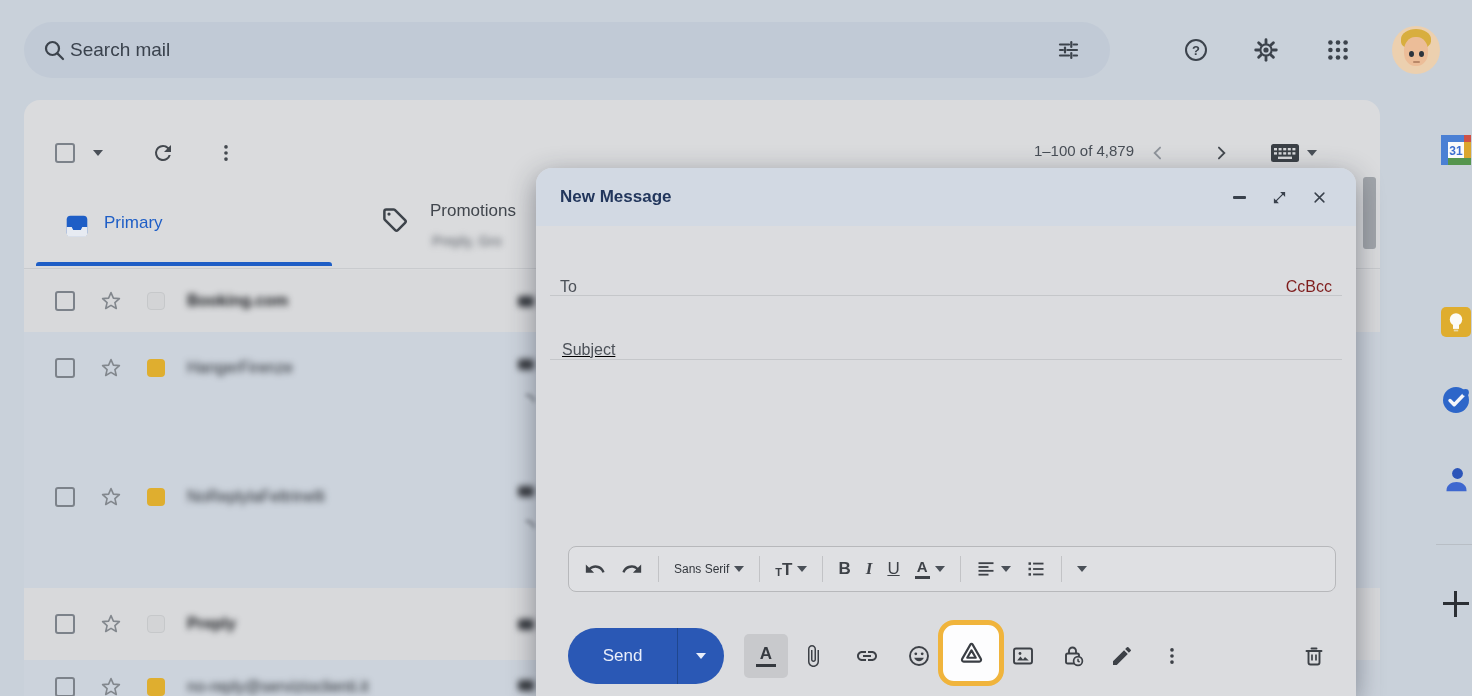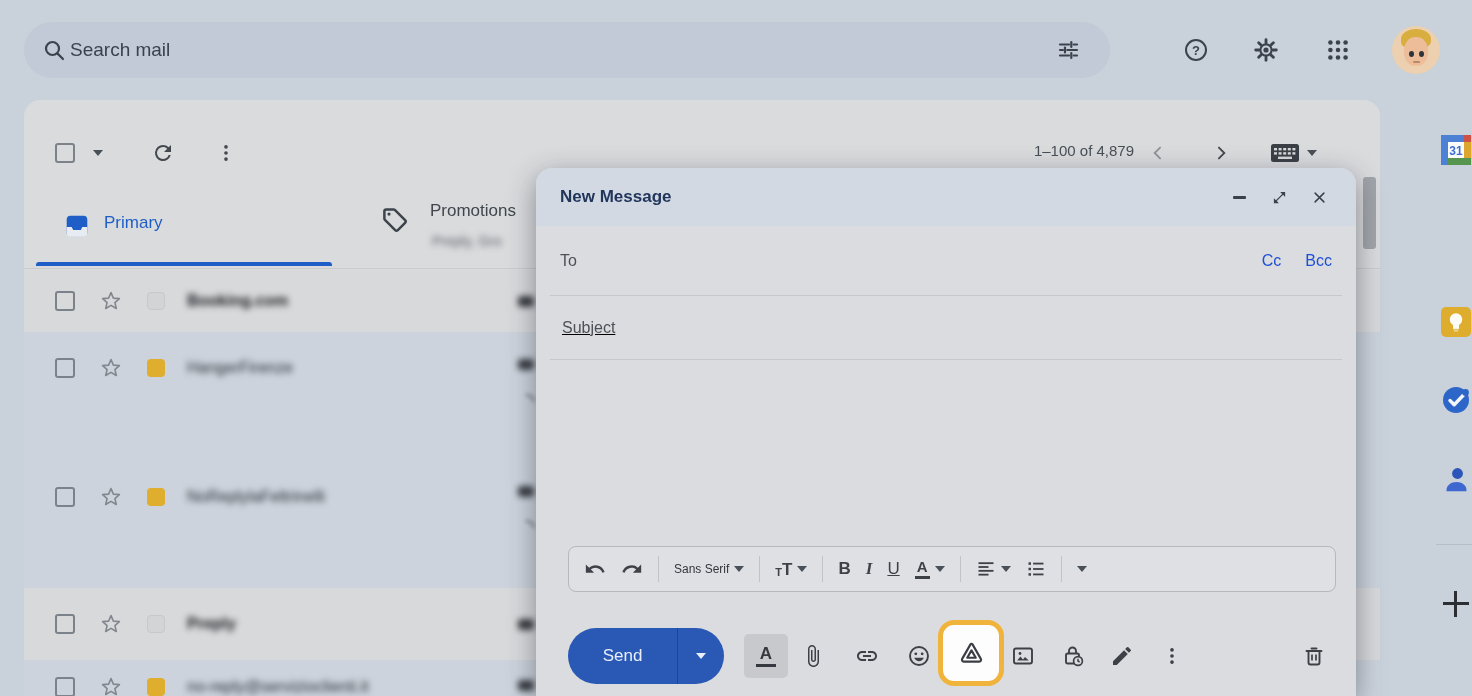--- a/index.html
+++ b/index.html
@@ -52,24 +52,24 @@
   .squig{position:absolute;left:494px;width:13px;height:13px;border:2px solid #6f747b;border-color:#6f747b transparent transparent transparent;border-radius:50%;transform:rotate(40deg);filter:blur(2px);}
 
   .scroll-thumb{position:absolute;left:1339px;top:77px;width:13px;height:72px;background:#a1a5aa;border-radius:3px;}
 
   
   .compose{position:absolute;left:536px;top:168px;width:820px;height:528px;background:#dbdcdf;border-radius:16px 16px 0 0;box-shadow:0 8px 28px rgba(30,36,48,.45);overflow:hidden;}
   .c-head{position:absolute;left:0;top:0;width:100%;height:58px;background:#d2d9e3;display:flex;align-items:center;padding:0 24px;box-sizing:border-box;}
   .c-title{font-size:17px;font-weight:bold;color:#22365c;flex:1;}
   .winbtn{width:26px;height:26px;display:flex;align-items:center;justify-content:center;background:none;border:none;cursor:pointer;margin-left:14px;color:#39414c;}
   .minbar{width:13px;height:3px;background:#39414c;border-radius:1px;}
-  .c-row{position:absolute;left:0;width:100%;display:flex;align-items:center;padding:0 24px;box-sizing:border-box;}
+  .c-row{position:absolute;left:0;width:100%;display:flex;align-items:flex-end;padding:0 24px;box-sizing:border-box;}
   .c-row .hr{position:absolute;left:14px;right:14px;bottom:0;height:1px;background:#c5c7ca;}
   .c-label{font-size:16px;color:#4c5158;}
-  .ccbcc{margin-left:auto;display:flex;gap:24px;font-size:16px;color:#1d4ed8;}
+  .ccbcc{margin-left:auto;display:flex;gap:0;font-size:16px;color:#7f1d1d;}
   .c-row input{flex:1;border:none;outline:none;background:transparent;font-size:16px;color:#34383e;font-family:"Liberation Sans",sans-serif;}
   .c-row input::placeholder{color:#4c5158;opacity:1;}
   .c-body{position:absolute;left:0;top:192px;width:100%;height:186px;}
 
   .fmt{position:absolute;left:32px;top:378px;width:768px;height:46px;background:#dfe0e3;border:1px solid #b7b8bb;border-radius:8px;box-sizing:border-box;display:flex;align-items:center;padding:0 12px;gap:9px;color:#3e4248;}
   .fmt .sep{width:1px;height:26px;background:#c2c3c6;margin:0 3px;}
   .fbtn{display:flex;align-items:center;justify-content:center;background:none;border:none;cursor:pointer;color:#3e4248;padding:2px 3px;gap:5px;}
   .fontname{font-size:12px;color:#33373d;}
   .glyph-b{font-size:17px;font-weight:bold;}
   .glyph-i{font-size:17px;font-style:italic;font-family:"Liberation Serif",serif;font-weight:bold;}

